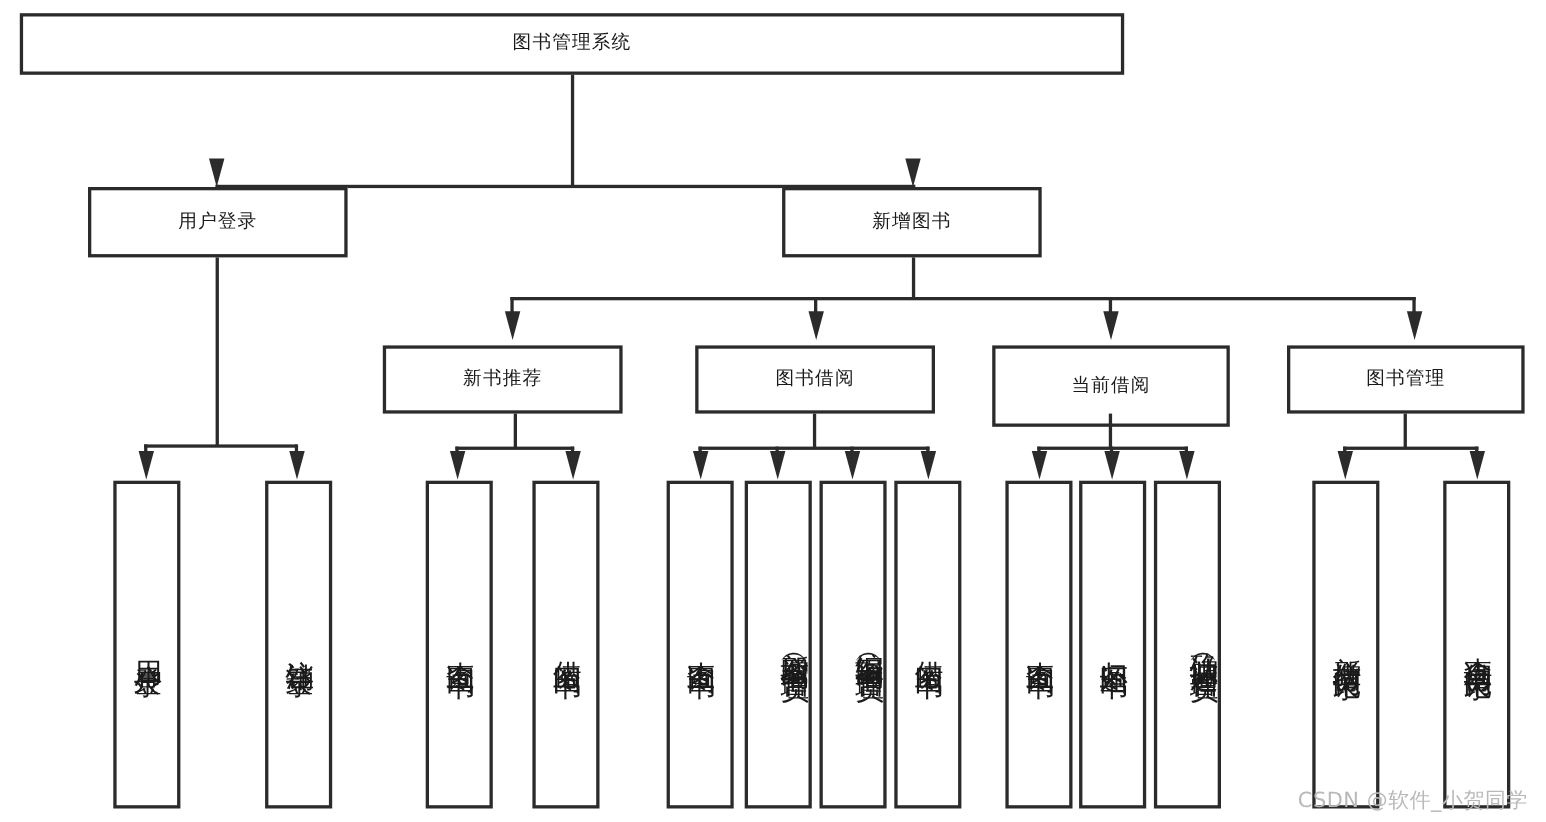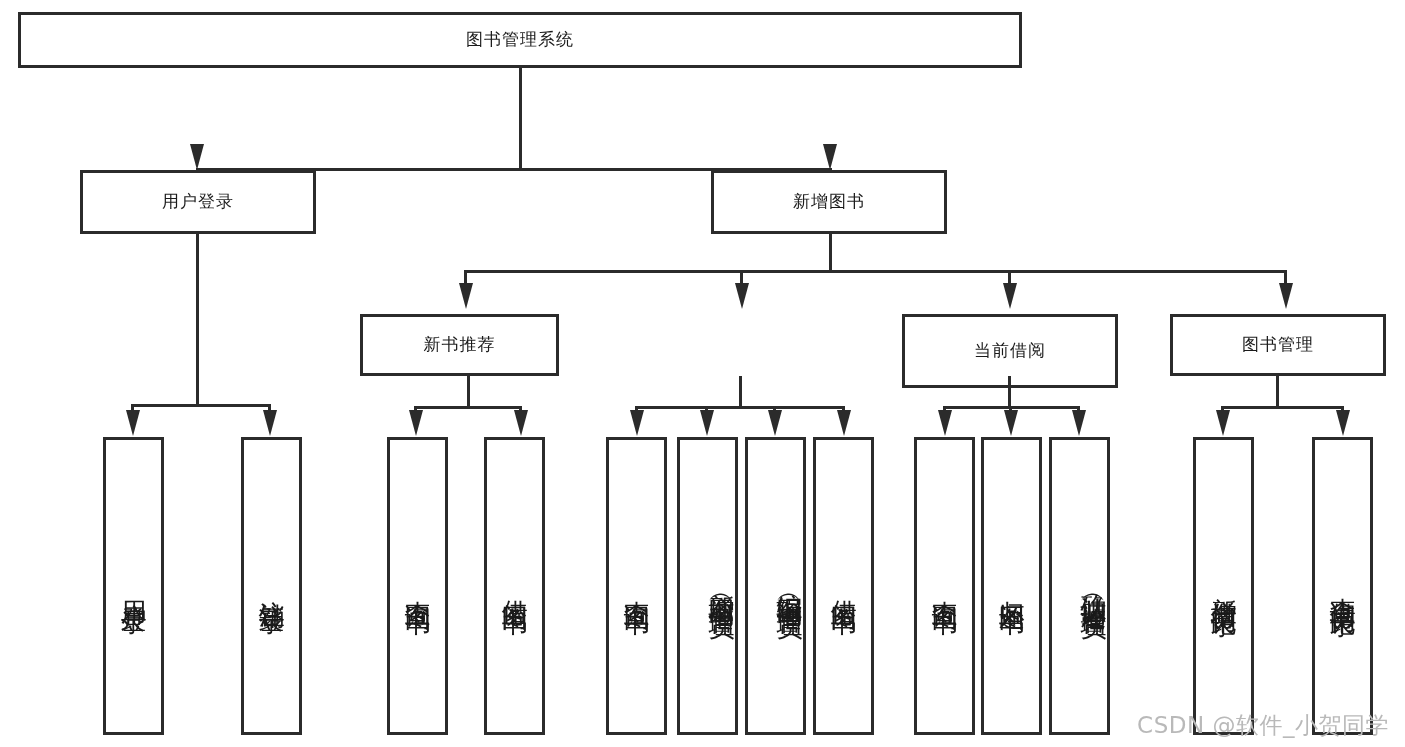--- a/index.html
+++ b/index.html
@@ -52,21 +52,21 @@
     width: 0;
     height: 0;
     border-left: 7px solid transparent;
     border-right: 7px solid transparent;
     border-top: 26px solid #2b2b2b;
   }
   .watermark {
     position: absolute;
     right: 16px;
     bottom: 6px;
-    font-size: 23px;
+    font-size: 19px;
     color: #b9b9b9;
     letter-spacing: 0.5px;
     white-space: nowrap;
     pointer-events: none;
   }
 </style>
 </head>
 <body>
 
 <div id="canvas">
@@ -103,22 +103,25 @@
   <div class="edge h" style="left:464px; top:270px; width:823px; height:3px;"></div>
   <div class="edge v" style="left:464px; top:270px; width:3px; height:14px;"></div>
   <div class="arrow" style="left:459px; top:283px;"></div>
   <div class="edge v" style="left:740px; top:270px; width:3px; height:14px;"></div>
   <div class="arrow" style="left:735px; top:283px;"></div>
   <div class="edge v" style="left:1008px; top:270px; width:3px; height:14px;"></div>
   <div class="arrow" style="left:1003px; top:283px;"></div>
   <div class="edge v" style="left:1284px; top:270px; width:3px; height:14px;"></div>
   <div class="arrow" style="left:1279px; top:283px;"></div>
 
-  <div class="node h" style="left:360px; top:314px; width:199px; height:62px;">
+  <div class="node h" style="left:348px; top:314px; width:218px; height:62px;">
     <span>新书推荐</span>
+  </div>
+  <div class="node h" style="left:632px; top:314px; width:218px; height:62px;">
+    <span>图书借阅</span>
   </div>
   <div class="node h" style="left:902px; top:314px; width:216px; height:74px;">
     <span>当前借阅</span>
   </div>
   <div class="node h" style="left:1170px; top:314px; width:216px; height:62px;">
     <span>图书管理</span>
   </div>
 
   <div class="edge v" style="left:467px; top:376px; width:3px; height:32px;"></div>
   <div class="edge h" style="left:414px; top:406px; width:108px; height:3px;"></div>

